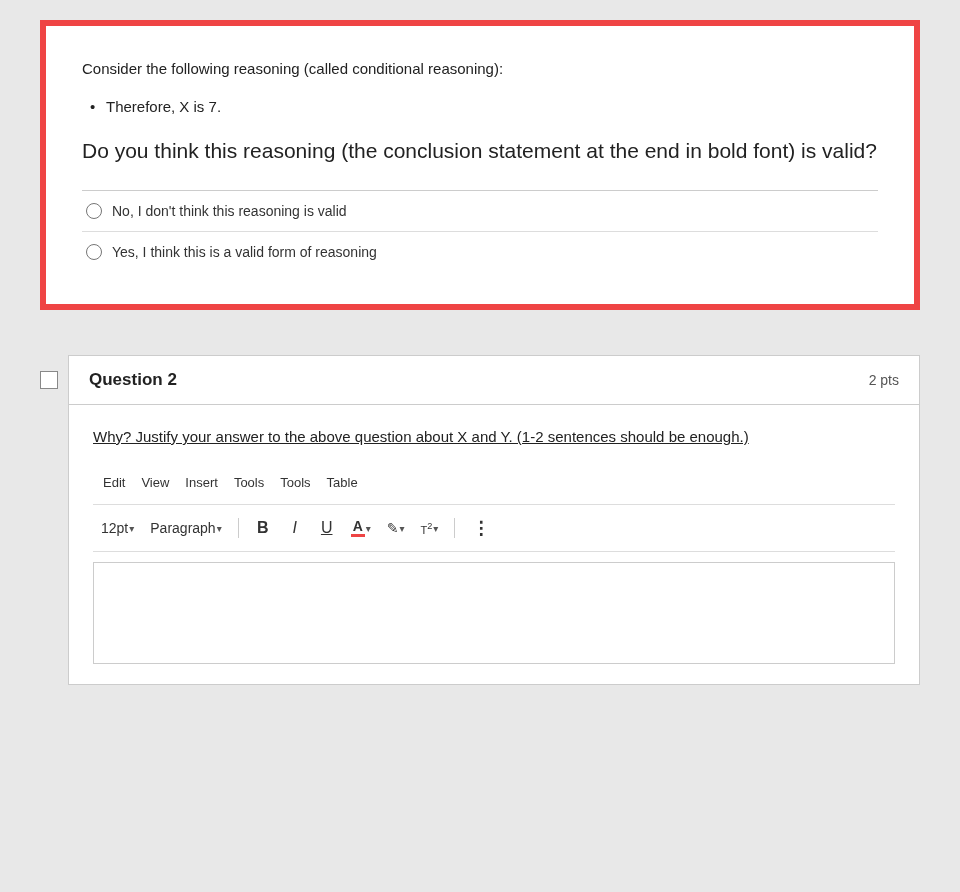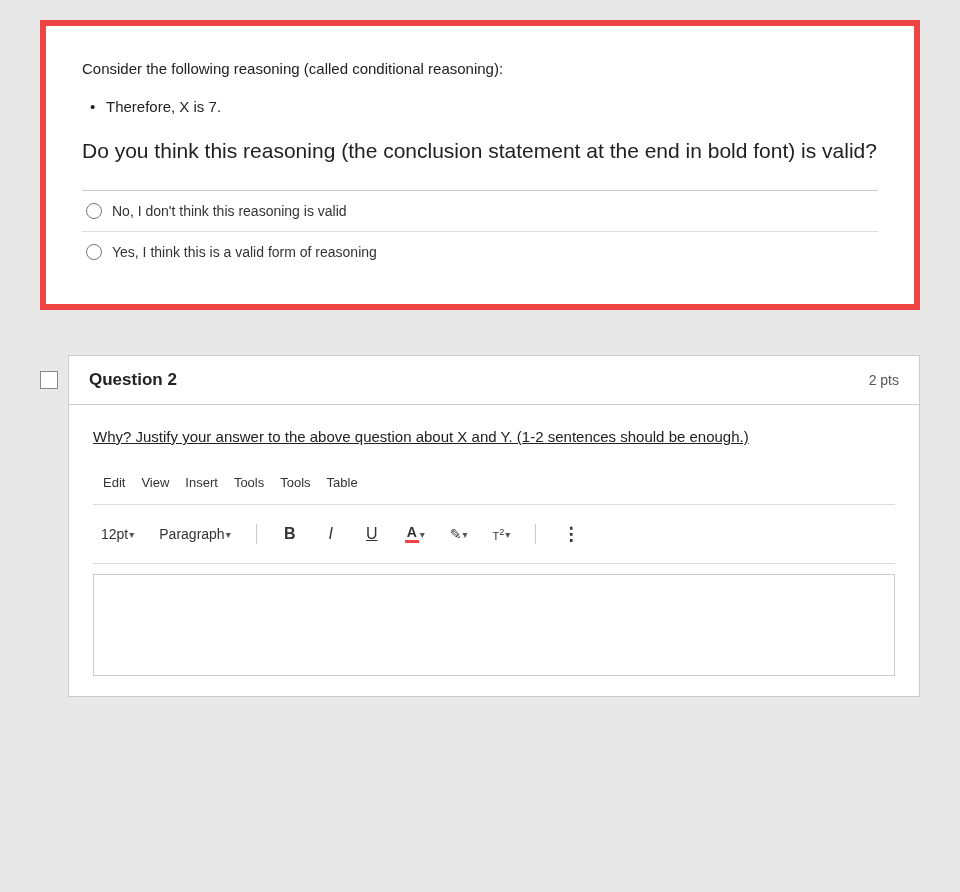--- a/index.html
+++ b/index.html
@@ -158,24 +158,24 @@
 
     .editor-menu-item {
       padding: 2px 8px;
       cursor: pointer;
       color: #333;
     }
 
     .editor-toolbar {
       display: flex;
       align-items: center;
-      padding: 16px 4px;
+      padding: 10px 4px;
       border-top: 1px solid #ddd;
       border-bottom: 1px solid #ddd;
-      gap: 17px;
+      gap: 8px;
       flex-wrap: wrap;
     }
 
     .toolbar-divider {
       width: 1px;
       height: 20px;
       background: #ccc;
       margin: 0 4px;
     }
 

